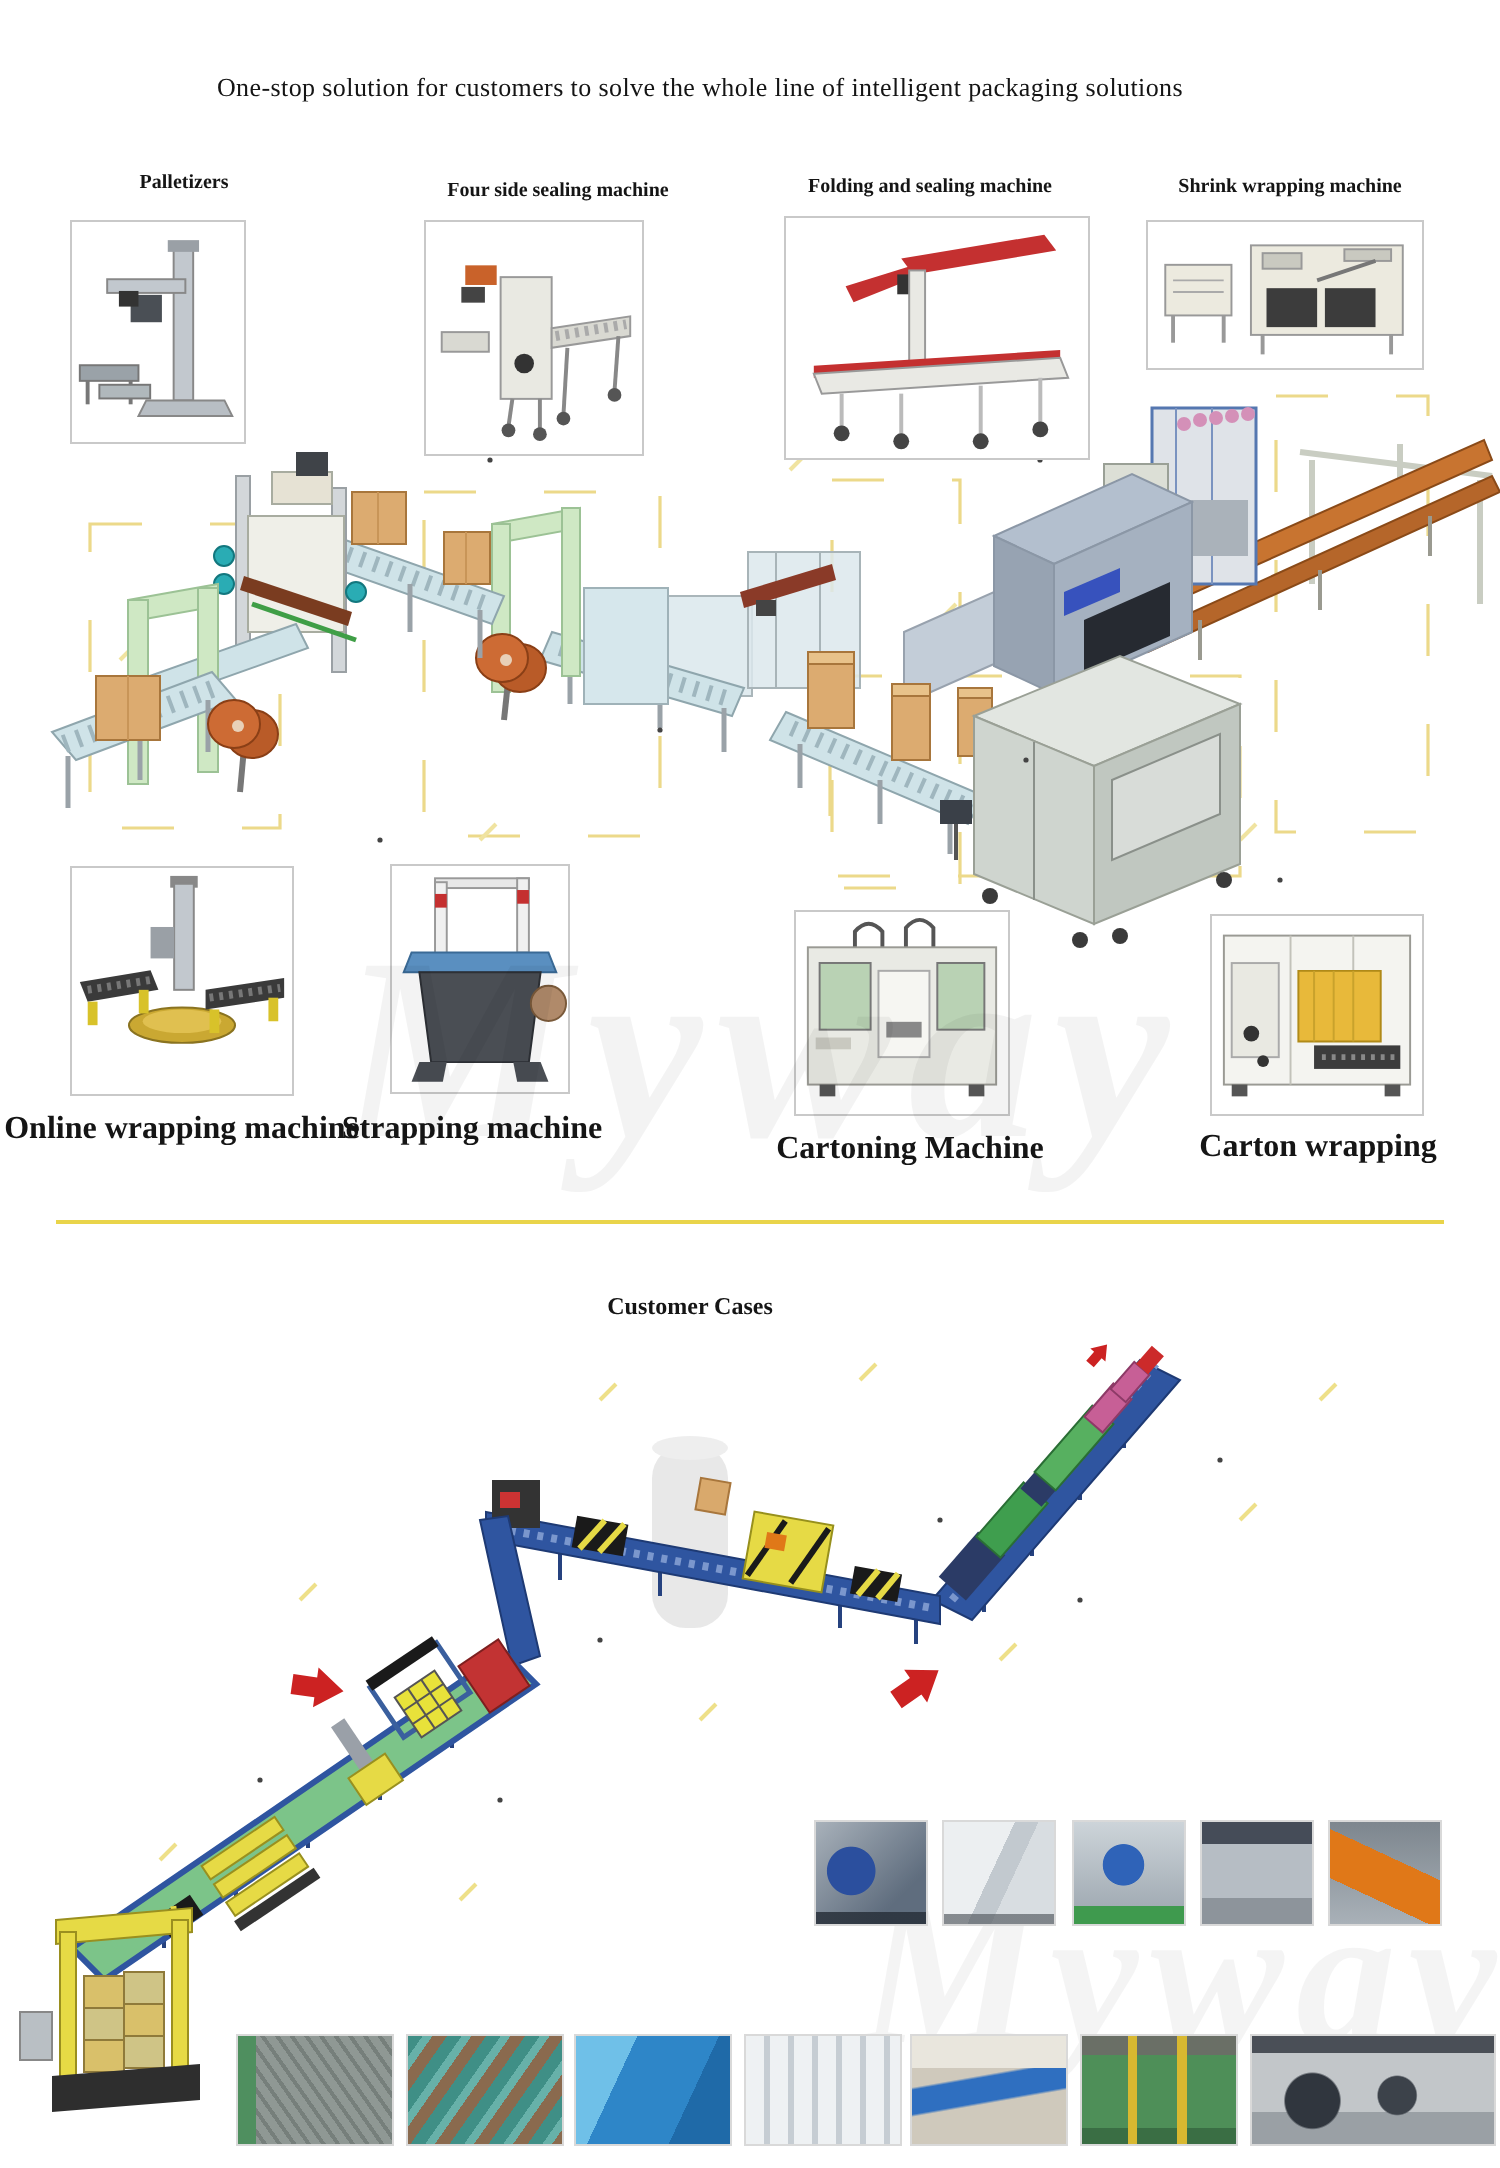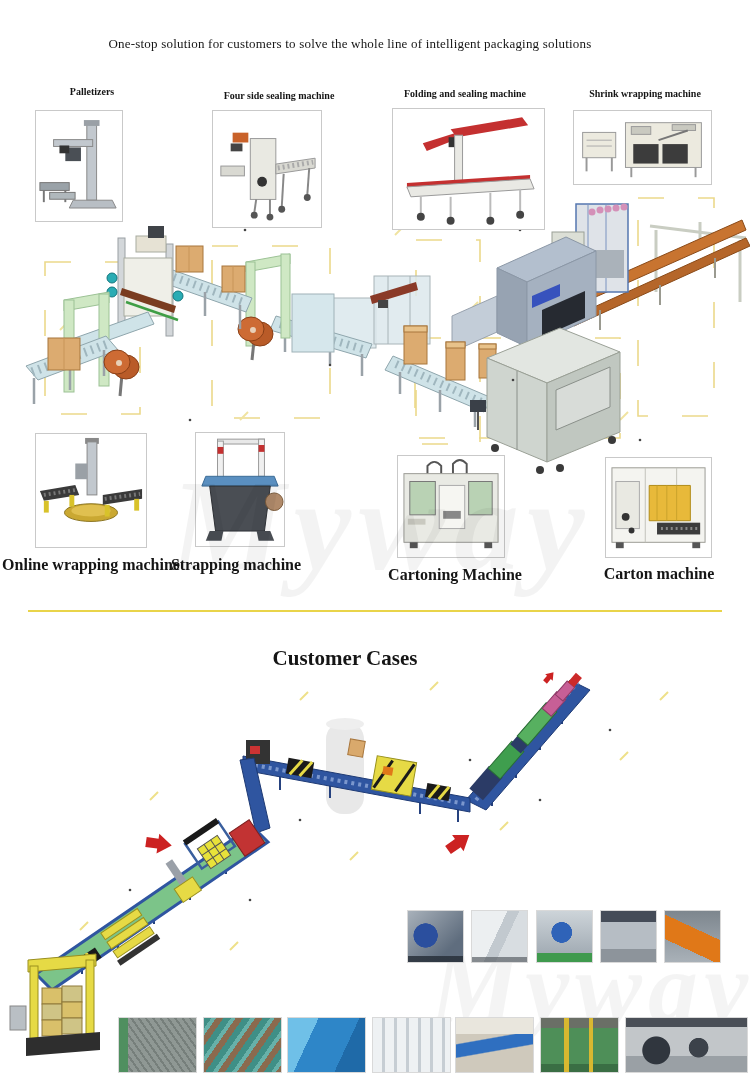--- a/index.html
+++ b/index.html
@@ -6,21 +6,21 @@
   .canvas{position:relative;width:750px;height:1084px;background:#ffffff;overflow:hidden;
           font-family:Liberation Serif, serif;color:#151515;}
   .abs{position:absolute;}
   .title{left:0;top:36px;width:700px;text-align:center;font-size:13px;font-weight:500;letter-spacing:.2px;}
   .mlabel{transform:translateX(-50%);white-space:nowrap;font-weight:700;}
   .mlabel.top{font-size:10px;}
   .mlabel.bot{font-size:16px;}
   .mbox{background:#fff;border:1px solid #c9c9c9;box-sizing:border-box;}
   .mbox svg{display:block;width:100%;height:100%;}
   .divider{height:2px;}
-  .cases-title{left:0;top:646px;width:690px;text-align:center;font-size:21px;font-weight:700;}
+  .cases-title{left:0;top:646px;width:690px;text-align:center;font-size:12px;font-weight:700;}
   .watermark{font-style:italic;font-weight:700;color:#000;pointer-events:none;white-space:nowrap;}
   .wm1{left:170px;top:450px;font-size:130px;opacity:.045;letter-spacing:8px;}
   .wm2{left:430px;top:930px;font-size:100px;opacity:.04;letter-spacing:6px;}
   .photo{position:absolute;border:1px solid #d9d9d9;box-sizing:border-box;}
   
   .rp{width:57px;height:53px;top:910px;}
   .rp1{background:linear-gradient(0deg, rgba(40,48,58,.85) 0 12%, transparent 12%),radial-gradient(circle at 32% 48%, #2b4f9e 0 26%, rgba(43,79,158,0) 27%),linear-gradient(135deg,#a8b1ba,#5f6d7e 75%);}
   .rp2{background:linear-gradient(0deg, rgba(90,96,102,.7) 0 10%, transparent 10%),linear-gradient(115deg,#eceff1 0 45%, #c2c9cf 45% 60%, #d8dde1 60%);}
   .rp3{background:linear-gradient(0deg, #3f9a4e 0 18%, transparent 18%),radial-gradient(circle at 45% 42%, #2f63b8 0 24%, rgba(47,99,184,0) 25%),linear-gradient(180deg,#cdd4d9,#9aa4ad);}
   .rp4{background:linear-gradient(180deg,#454c58 0 22%, #b6bdc4 22% 75%, #8d949b 75%);}
@@ -390,21 +390,21 @@
       <rect x="52" y="66" width="44" height="12" fill="#3c3c3c"></rect>
       <line x1="56" y1="72" x2="94" y2="72" stroke="#888" stroke-width="3" stroke-dasharray="2 3"></line>
       <rect x="10" y="86" width="8" height="6" fill="#555"></rect>
         <rect x="88" y="86" width="8" height="6" fill="#555"></rect>
     </svg>
   </div>
 
   <div class="abs mlabel bot" style="left:91px;top:556px;">Online wrapping machine</div>
   <div class="abs mlabel bot" style="left:236px;top:556px;">Strapping machine</div>
   <div class="abs mlabel bot" style="left:455px;top:566px;">Cartoning Machine</div>
-  <div class="abs mlabel bot" style="left:659px;top:565px;">Carton machine</div>
+  <div class="abs mlabel bot" style="left:659px;top:565px;">Carton wrapping</div>
 
   <div class="abs watermark wm1">Myway</div>
 
   <div class="abs divider" style="left:28px;top:610px;width:694px;background:#e9d44a;"></div>
 
   <div class="abs cases-title">Customer Cases</div>
 
   <svg class="abs" style="left:0;top:660px;" width="750" height="402" viewBox="0 660 750 402">
 
     <g opacity=".5">

